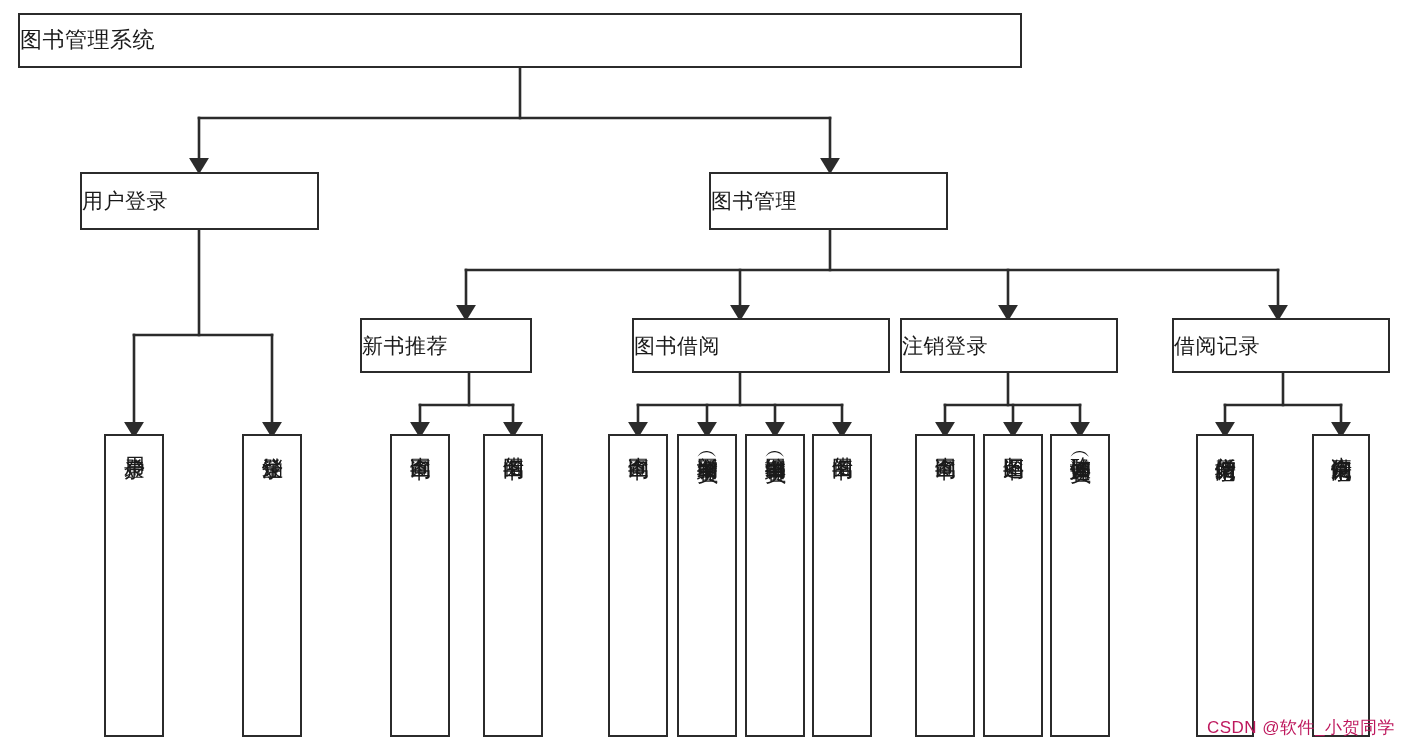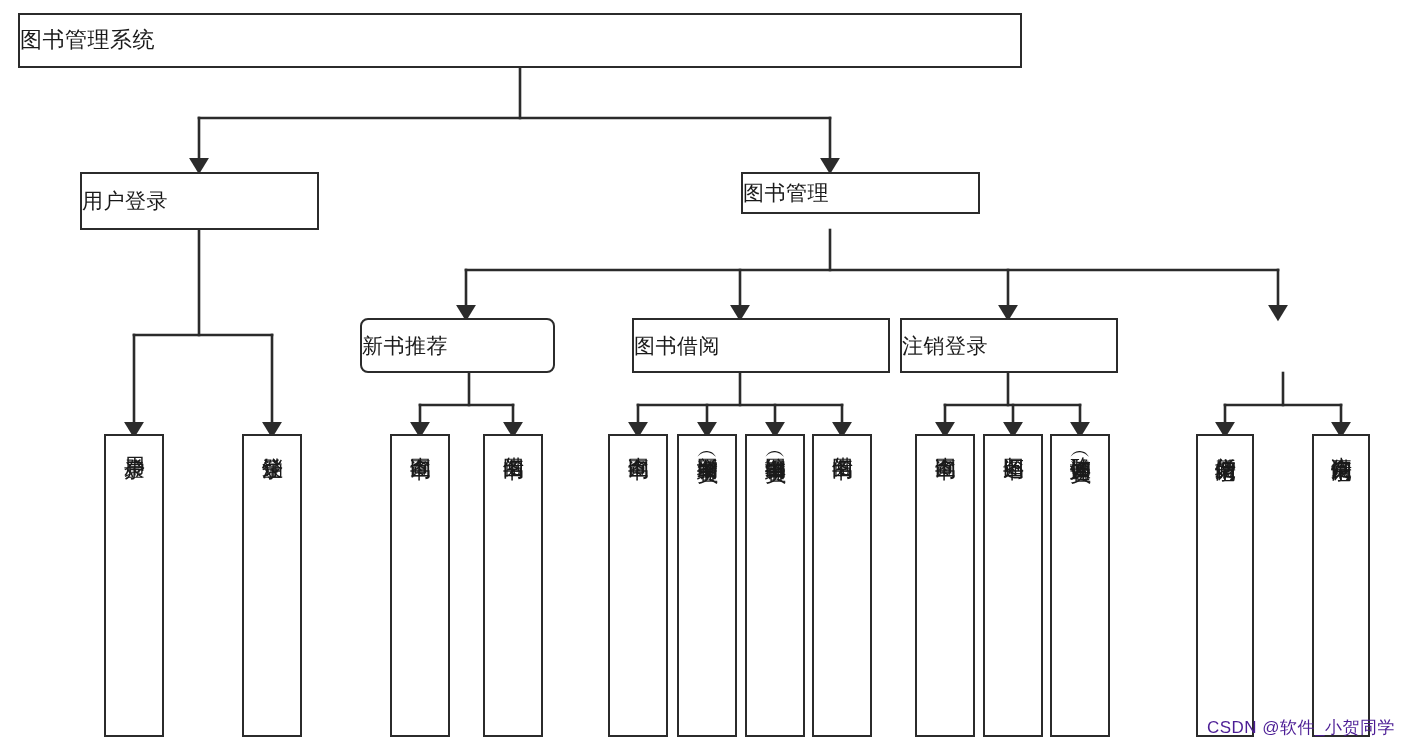--- a/index.html
+++ b/index.html
@@ -54,21 +54,21 @@
   .node.vertical .vlabel {
     writing-mode: vertical-rl;
     text-orientation: upright;
     display: block;
   }
   .node.root {
     font-size: 22px;
   }
   #watermark {
     position: absolute;
-    color: #4c1d95;
+    color: #be185d;
     font-size: 17px;
     letter-spacing: 0.5px;
     white-space: nowrap;
     user-select: none;
   }
 </style>
 </head>
 <body>
 
 <div id="diagram-canvas">
@@ -124,32 +124,35 @@
     </g>
   </svg>
 
   <div class="node horizontal root" style="left:18px; top:13px; width:1004px; height:55px;">
     <span>图书管理系统</span>
   </div>
 
   <div class="node horizontal" style="left:80px; top:172px; width:239px; height:58px;">
     <span>用户登录</span>
   </div>
-  <div class="node horizontal" style="left:741px; top:172px; width:239px; height:42px;">
+  <div class="node horizontal" style="left:709px; top:172px; width:239px; height:58px;">
     <span>图书管理</span>
   </div>
 
-  <div class="node horizontal" style="left:360px; top:318px; width:195px; height:55px;border-radius:8px;">
+  <div class="node horizontal" style="left:360px; top:318px; width:172px; height:55px;">
     <span>新书推荐</span>
   </div>
   <div class="node horizontal" style="left:632px; top:318px; width:258px; height:55px;">
     <span>图书借阅</span>
   </div>
   <div class="node horizontal" style="left:900px; top:318px; width:218px; height:55px;">
     <span>注销登录</span>
+  </div>
+  <div class="node horizontal" style="left:1172px; top:318px; width:218px; height:55px;">
+    <span>借阅记录</span>
   </div>
 
   <div class="node vertical" style="left:104px; top:434px; width:60px; height:303px;">
     <span class="vlabel">用户登录</span>
   </div>
   <div class="node vertical" style="left:242px; top:434px; width:60px; height:303px;">
     <span class="vlabel">注销登录</span>
   </div>
 
   <div class="node vertical" style="left:390px; top:434px; width:60px; height:303px;">

